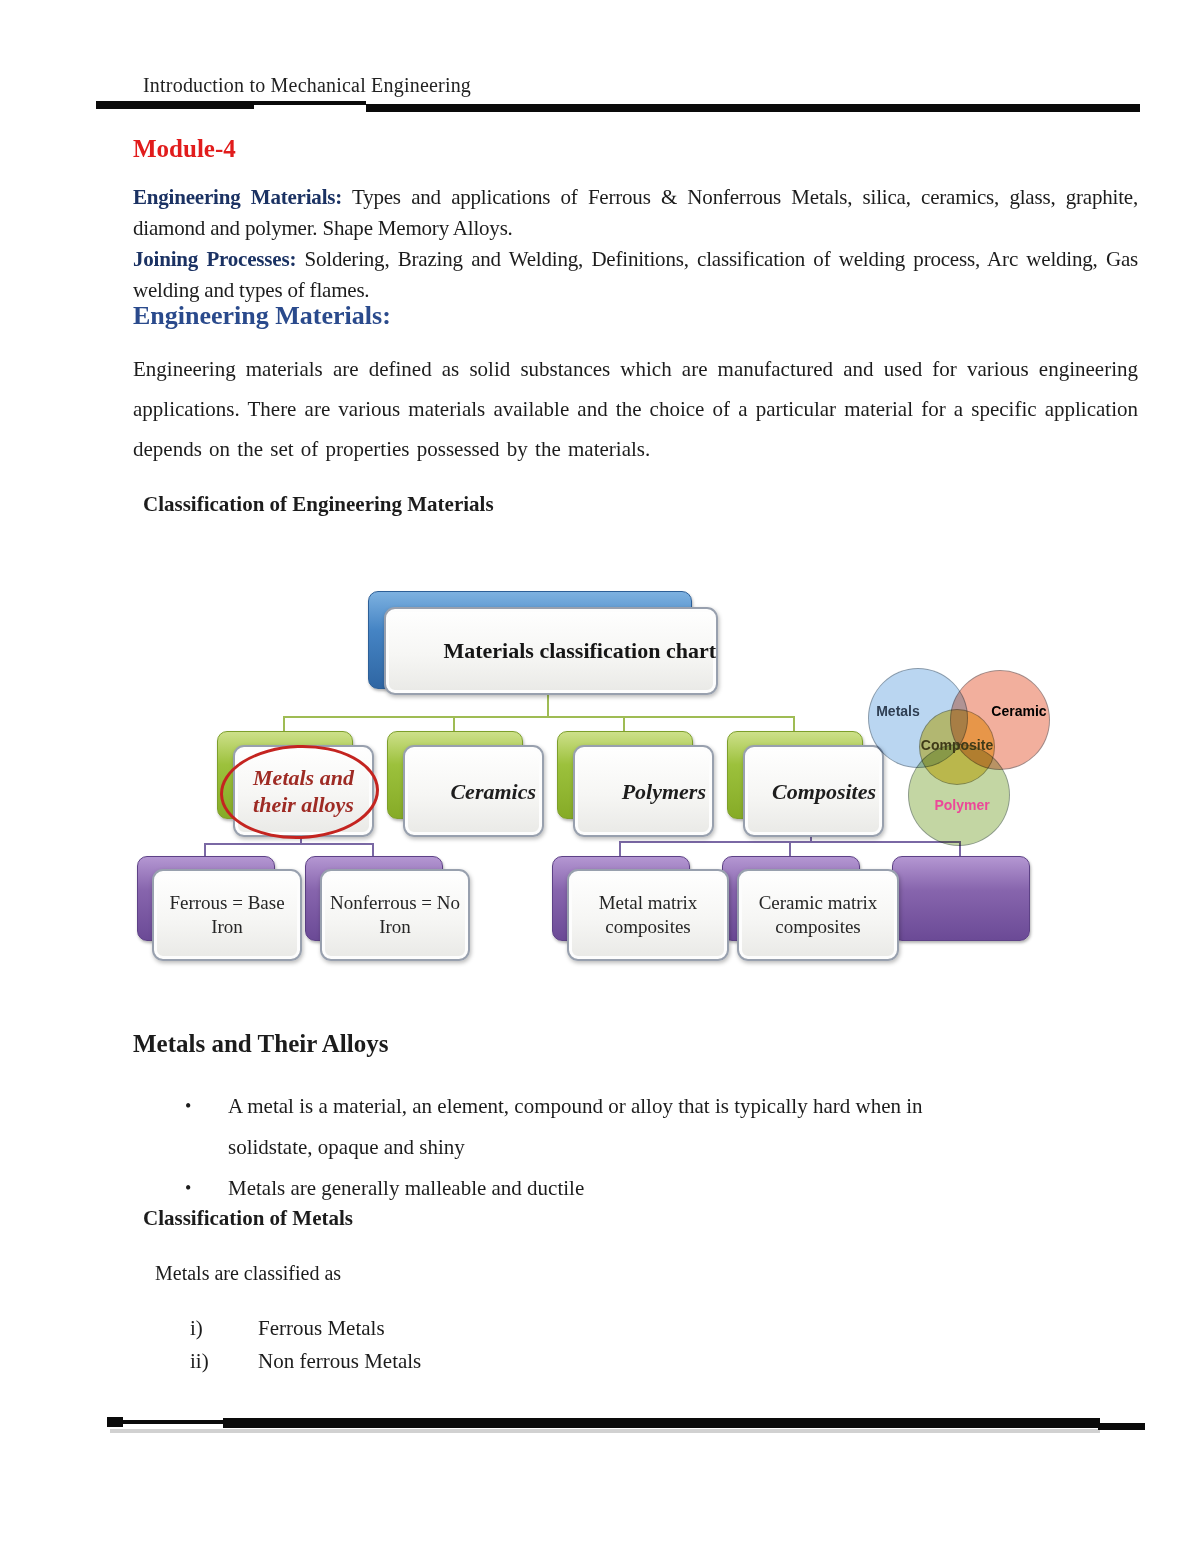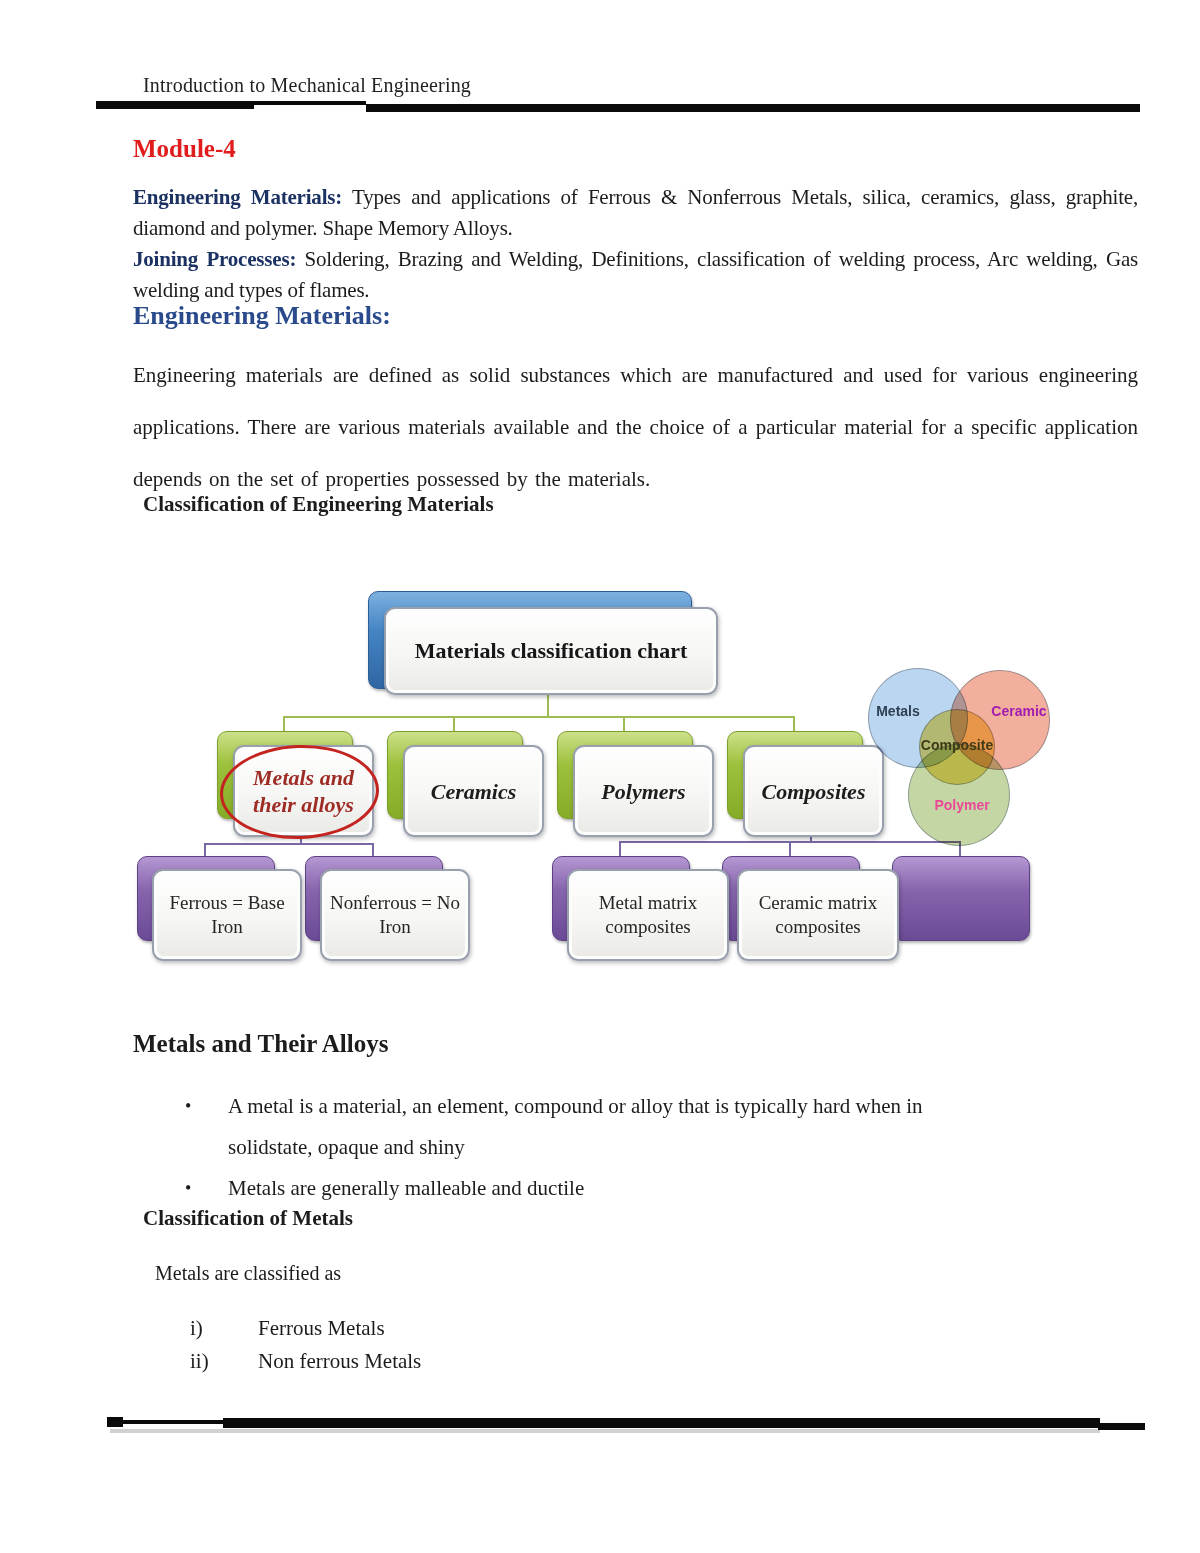--- a/index.html
+++ b/index.html
@@ -10,21 +10,21 @@
   
   .hdr{left:143px;top:74px;font-size:20px;letter-spacing:.2px;color:#222;}
   .rule{background:#0a0a0a;}
   .rule-shadow{background:rgba(0,0,0,.18);}
   .module-title{left:133px;top:135px;font-size:25px;font-weight:bold;color:#e11c1c;}
   .mod-paras{left:133px;top:170px;width:1005px;font-size:21px;line-height:31px;
              text-align:justify;letter-spacing:-0.2px;margin-top:12px;}
   .mod-paras p{margin:0;}
   .lead-label{font-weight:bold;color:#1b3263;}
   .sec-heading{left:133px;top:301px;font-size:26px;font-weight:bold;color:#2a4a8c;}
-  .body-para{left:133px;top:349px;width:1005px;font-size:21px;line-height:52px;
+  .body-para{left:133px;top:349px;width:1005px;font-size:21px;line-height:40px;
              text-align:justify;word-spacing:2px;}
   .subhead1{left:143px;top:492px;font-size:21px;font-weight:bold;}
   .metals-heading{left:133px;top:1030px;font-size:25px;font-weight:bold;}
   .bullets{left:185px;top:1086px;width:805px;font-size:21px;line-height:41px;}
   .bullet-row{display:flex;}
   .bullet-mark{width:43px;flex:0 0 43px;font-size:18px;}
   .bullet-text{width:760px;}
   .subhead2{left:143px;top:1206px;font-size:21px;font-weight:bold;}
   .intro-line{left:155px;top:1262px;font-size:20px;}
   .roman-list{left:190px;top:1312px;font-size:21px;line-height:33px;}
@@ -33,21 +33,21 @@
 
   
   .fig{left:0;top:585px;width:1200px;height:412px;}
   .back-box{position:absolute;border-radius:10px;box-shadow:1px 2px 3px rgba(0,0,0,.3);}
   .back-blue{background:linear-gradient(180deg,#7db1e0,#4584c4 40%,#2f66a3);border:1px solid #2d5f97;}
   .back-green{background:linear-gradient(180deg,#cde08a,#9cc13c 38%,#86ab27);border:1px solid #7d9f2b;}
   .back-purple{background:linear-gradient(180deg,#b497d2,#8765ad 40%,#6b4a96);border:1px solid #5d4186;}
   .front-box{position:absolute;border-radius:11px;border:2px solid #98a0ae;
              background:linear-gradient(180deg,#ffffff,#f6f6f4 55%,#e9e9e6);
              box-shadow:inset 0 0 0 3px #fdfdfd,1px 2px 4px rgba(0,0,0,.28);
-             display:flex;align-items:center;justify-content:center;text-align:center;}
+             display:flex;align-items:center;justify-content:flex-end;text-align:center;}
   .root-label{font-weight:bold;font-size:22px;white-space:nowrap;color:#161616;}
   .lvl2-label{font-weight:bold;font-style:italic;font-size:22px;line-height:27px;color:#1d1d1d;padding:0 6px;}
   .metals-red{color:#9e2b24;}
   .lvl3-label{font-size:19px;line-height:24px;color:#262626;}
   .pad-sm{padding:0 4px;}
   .pad-md{padding:0 10px;}
   .gline{position:absolute;background:#9fbc54;}
   .pline{position:absolute;background:#7a68a4;}
   .hl-ellipse{position:absolute;left:220px;top:160px;width:153px;height:88px;
               border:3px solid #c42420;border-radius:50%;transform:rotate(-2deg);}
@@ -141,21 +141,21 @@
     </div>
     <div class="front-box pad-md" style="left:567px;top:284px;width:138px;height:88px;">
       <span class="lvl3-label">Metal matrix composites</span>
     </div>
 
     <div class="venn-circle" style="left:868px;top:83px;width:98px;height:98px;background:rgba(174,207,238,.85);"></div>
     <div class="venn-circle" style="left:950px;top:85px;width:98px;height:98px;background:rgba(240,161,140,.85);"></div>
     <div class="venn-circle" style="left:908px;top:159px;width:100px;height:100px;background:rgba(185,207,147,.85);"></div>
     <div class="venn-circle" style="left:919px;top:124px;width:74px;height:74px;background:rgba(242,213,100,.88);"></div>
     <div class="venn-label" style="left:898px;top:126px;color:#2f3e52;">Metals</div>
-    <div class="venn-label" style="left:1019px;top:126px;color:#a21caf;text-align:center;">Ceramic</div>
+    <div class="venn-label" style="left:1019px;top:126px;color:#000000;text-align:center;">Ceramic</div>
     <div class="venn-label" style="left:957px;top:160px;color:#3f3a18;">Composite</div>
     <div class="venn-label" style="left:962px;top:220px;color:#ec4899;">Polymer</div>
   </div>
 
   <div class="abs metals-heading">Metals and Their Alloys</div>
 
   <div class="abs bullets">
     <div class="bullet-row">
       <span class="bullet-mark">•</span>
       <span class="bullet-text">A metal is a material, an element, compound or alloy that is typically hard when in solidstate, opaque and shiny</span>

